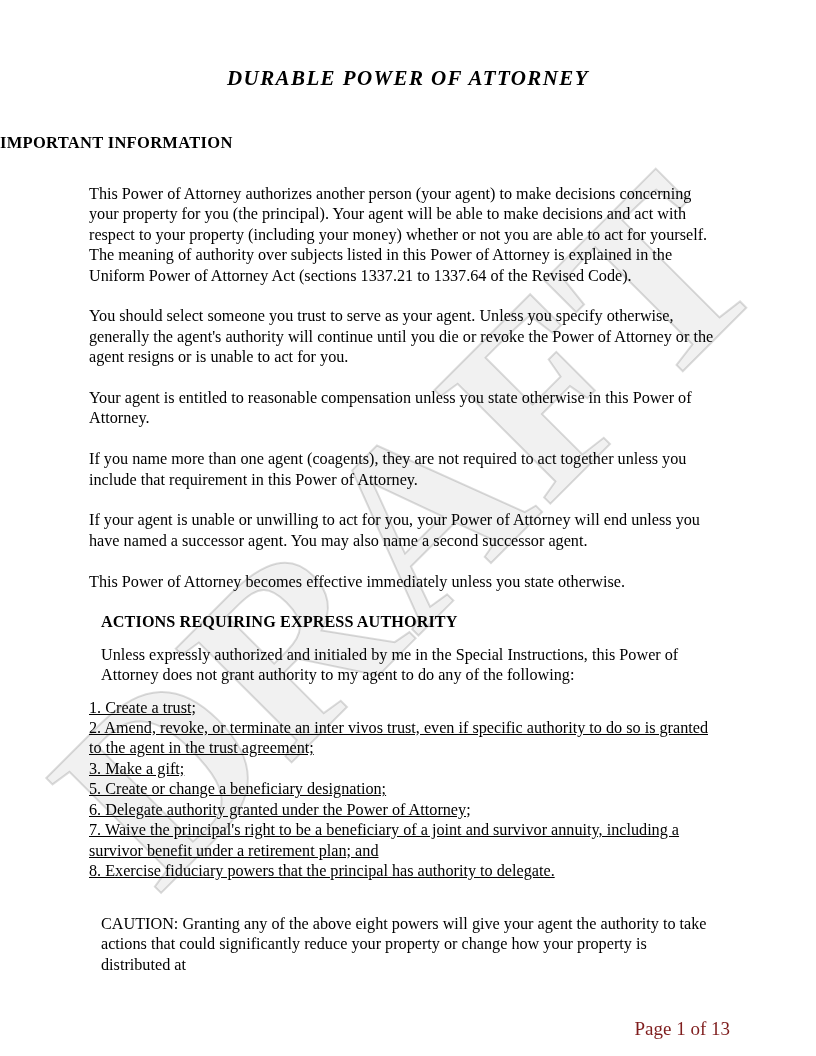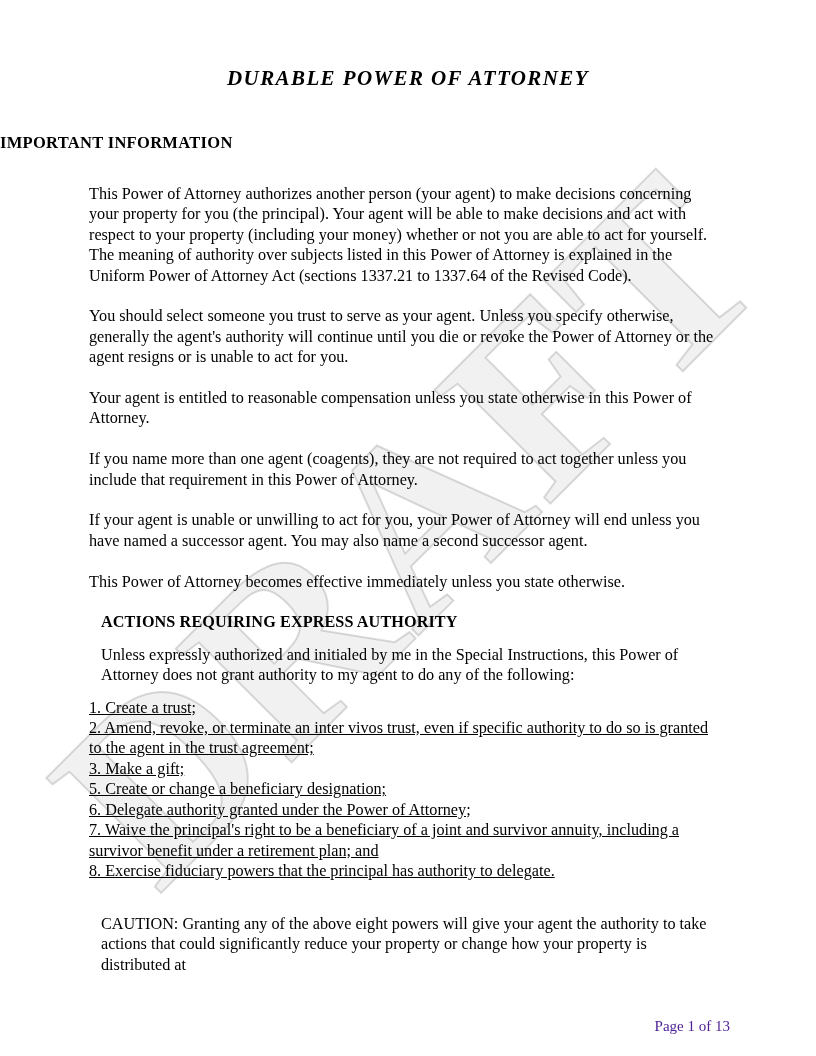--- a/index.html
+++ b/index.html
@@ -140,23 +140,23 @@
   }
 
   .spacer-line {
     height: 20.4px;
   }
 
   .footer-pageno {
     position: absolute;
     right: 86px;
     top: 1018px;
-    font-size: 15px;
-    font-family: "Liberation Serif", "DejaVu Serif", serif;
-    color: #4c1d95;
+    font-size: 19px;
+    font-family: "Liberation Serif", "DejaVu Serif", serif;
+    color: #7f1d1d;
   }
 </style>
 </head>
 <body>
 
 <div class="page">
 
   <div class="watermark-layer">
     <div class="watermark-hatch"></div>
     <div class="watermark-text">

